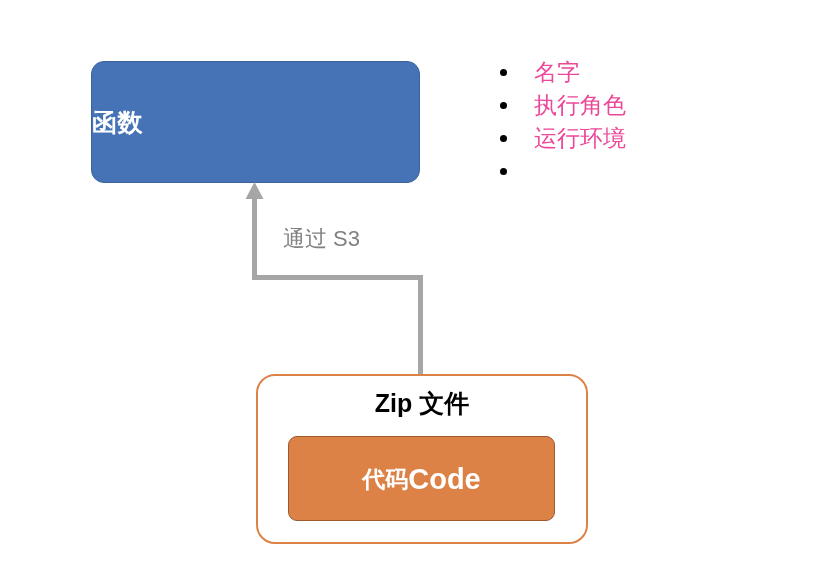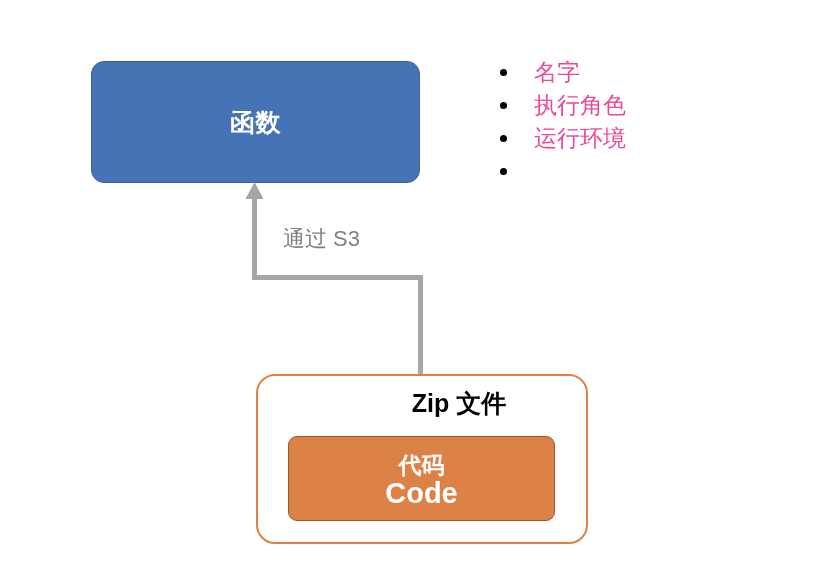--- a/index.html
+++ b/index.html
@@ -27,21 +27,21 @@
     left: 91px;
     top: 61px;
     width: 329px;
     height: 122px;
     box-sizing: border-box;
     background: #4573B5;
     border: 1px solid #3a639c;
     border-radius: 13px;
     display: flex;
     flex-direction: column;
-    align-items: center;
+    align-items: flex-start;
     justify-content: center;
     color: #ffffff;
   }
   .function-title-cn {
     font-size: 25px;
     font-weight: bold;
     line-height: 32px;
     letter-spacing: 0.5px;
   }
   .function-title-en {
@@ -112,36 +112,35 @@
   }
   .zip-title {
     position: absolute;
     left: 0;
     top: 11px;
     width: 100%;
     text-align: center;
     font-size: 25px;
     font-weight: bold;
     color: #000000;
-    padding-left: 37px;
   }
 
   
   .code-box {
     position: absolute;
     left: 288px;
     top: 436px;
     width: 267px;
     height: 85px;
     box-sizing: border-box;
     background: #DD8247;
     border: 1px solid #9c5a2e;
     border-radius: 9px;
     display: flex;
-    flex-direction: column;
+    flex-direction: row;
     align-items: center;
     justify-content: center;
     color: #ffffff;
   }
   .code-title-cn {
     font-size: 23px;
     font-weight: bold;
     line-height: 28px;
   }
   .code-title-en {

